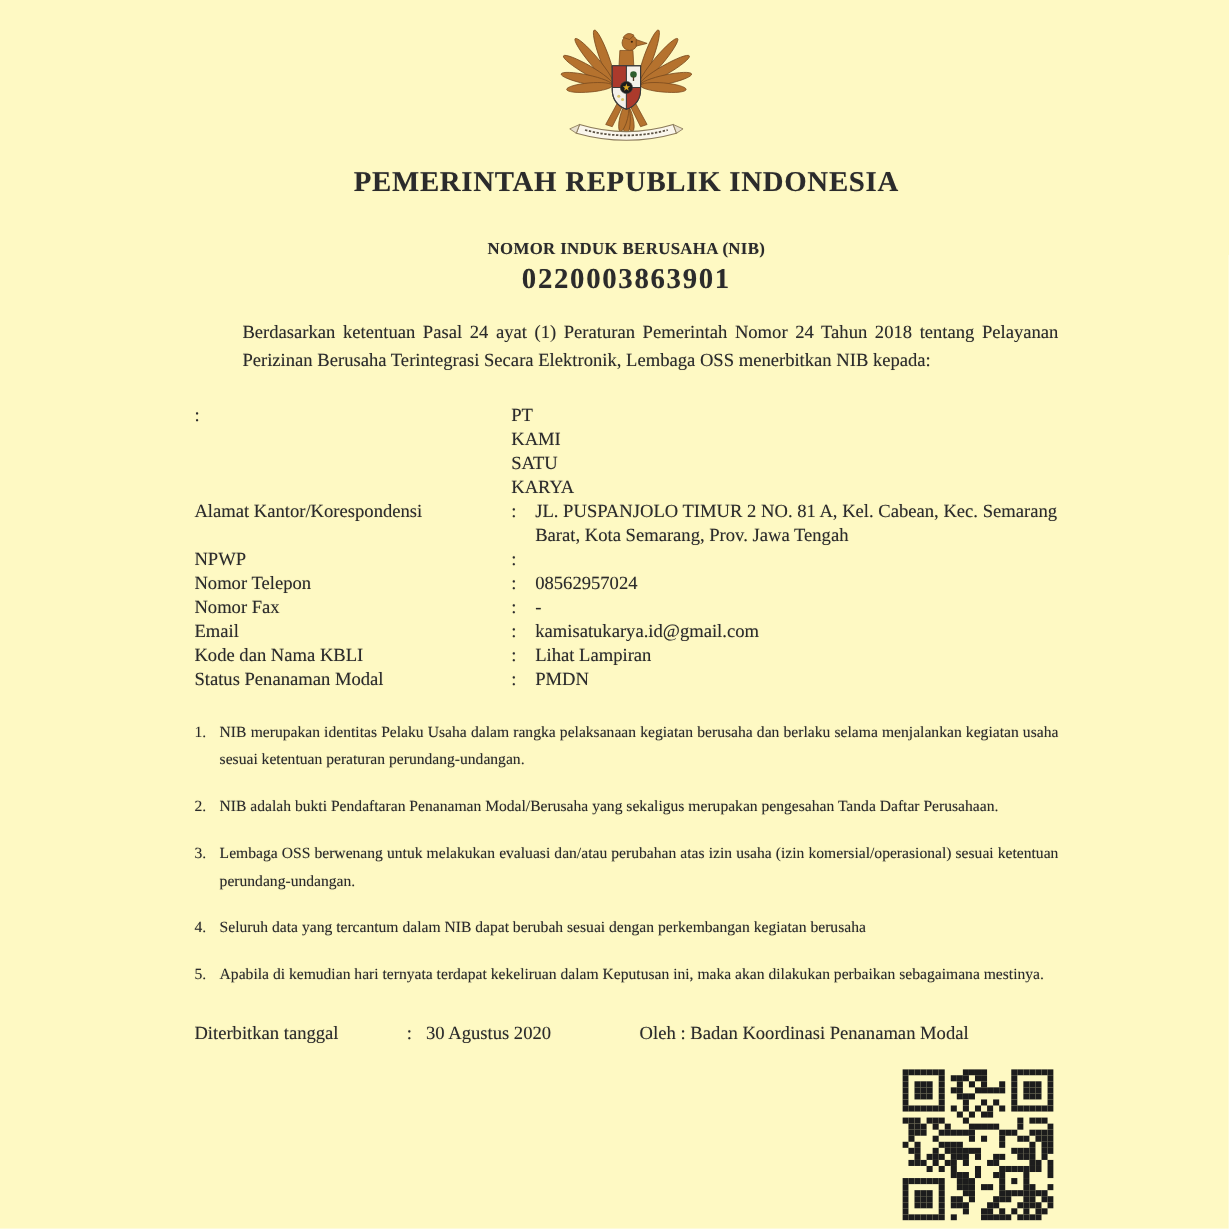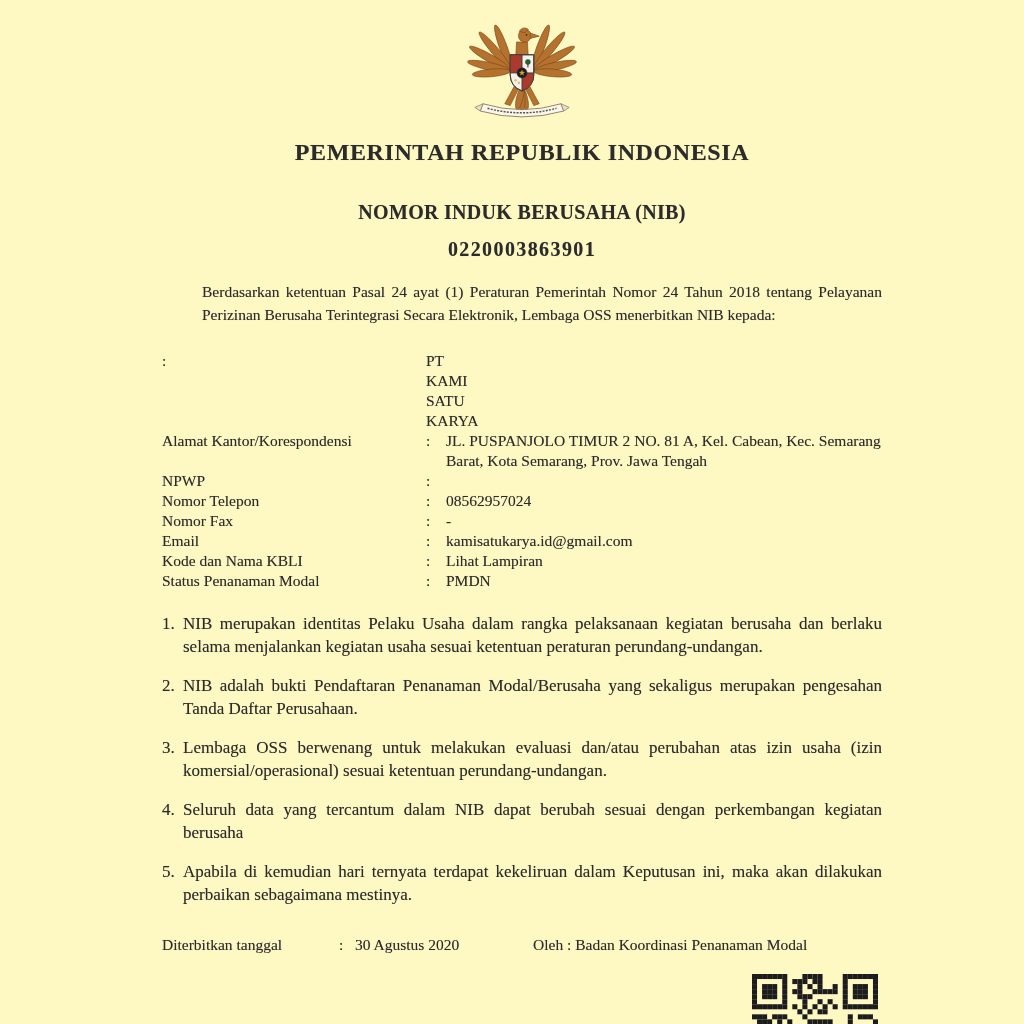--- a/index.html
+++ b/index.html
@@ -6,32 +6,32 @@
   html,body { width:1024px; height:1024px; background:#ffffff; }
   body { font-family:"Liberation Serif","DejaVu Serif",serif; color:var(--text,#2b2b2b); }
   .page { position:relative; width:1024px; height:1024px; background:#fef9c3; overflow:hidden; }
   .content { position:absolute; left:162px; top:0; width:720px;
              text-shadow:0 0 0.7px rgba(45,45,45,.38); }
 
   .emblem-wrap { margin-top:20px; text-align:center; height:104px; }
 
   .gov-title { margin-top:15px; text-align:center; font-size:24px; font-weight:bold;
                letter-spacing:0.6px; }
-  .doc-title { margin-top:35px; text-align:center; font-size:20px; font-weight:bold;
+  .doc-title { margin-top:35px; text-align:center; font-size:14px; font-weight:bold;
                letter-spacing:0.3px; }
-  .nib-number { margin-top:14px; text-align:center; font-size:20px; font-weight:bold;
+  .nib-number { margin-top:3px; text-align:center; font-size:24px; font-weight:bold;
                 letter-spacing:1.4px; }
 
   .intro { margin-top:19px; font-size:15.5px; line-height:23px; text-align:justify;margin-left:40px; }
 
   .fields { margin-top:25px; font-size:15.5px; line-height:20px; }
   .frow { display:grid; grid-template-columns:264px 20px 1fr; }
   .fcolon { text-align:left; }
 
-  .provisions { margin-top:21px; list-style:none; counter-reset:prov; font-size:17px; }
+  .provisions { margin-top:21px; list-style:none; counter-reset:prov; font-size:13px; }
   .provisions li { counter-increment:prov; position:relative; padding-left:21px;
                    margin-bottom:16px; line-height:23px; text-align:justify; }
   .provisions li::before { content:counter(prov) "."; position:absolute; left:0; top:0; }
 
   .issuance { margin-top:28px; display:flex; font-size:15.5px; line-height:22px; }
   .ilabel { width:177px; }
   .icolon { width:16px; }
   .idate  { width:178px; }
 
   .qr-row { margin-top:18px; display:flex; justify-content:flex-end; padding-right:4px; }

